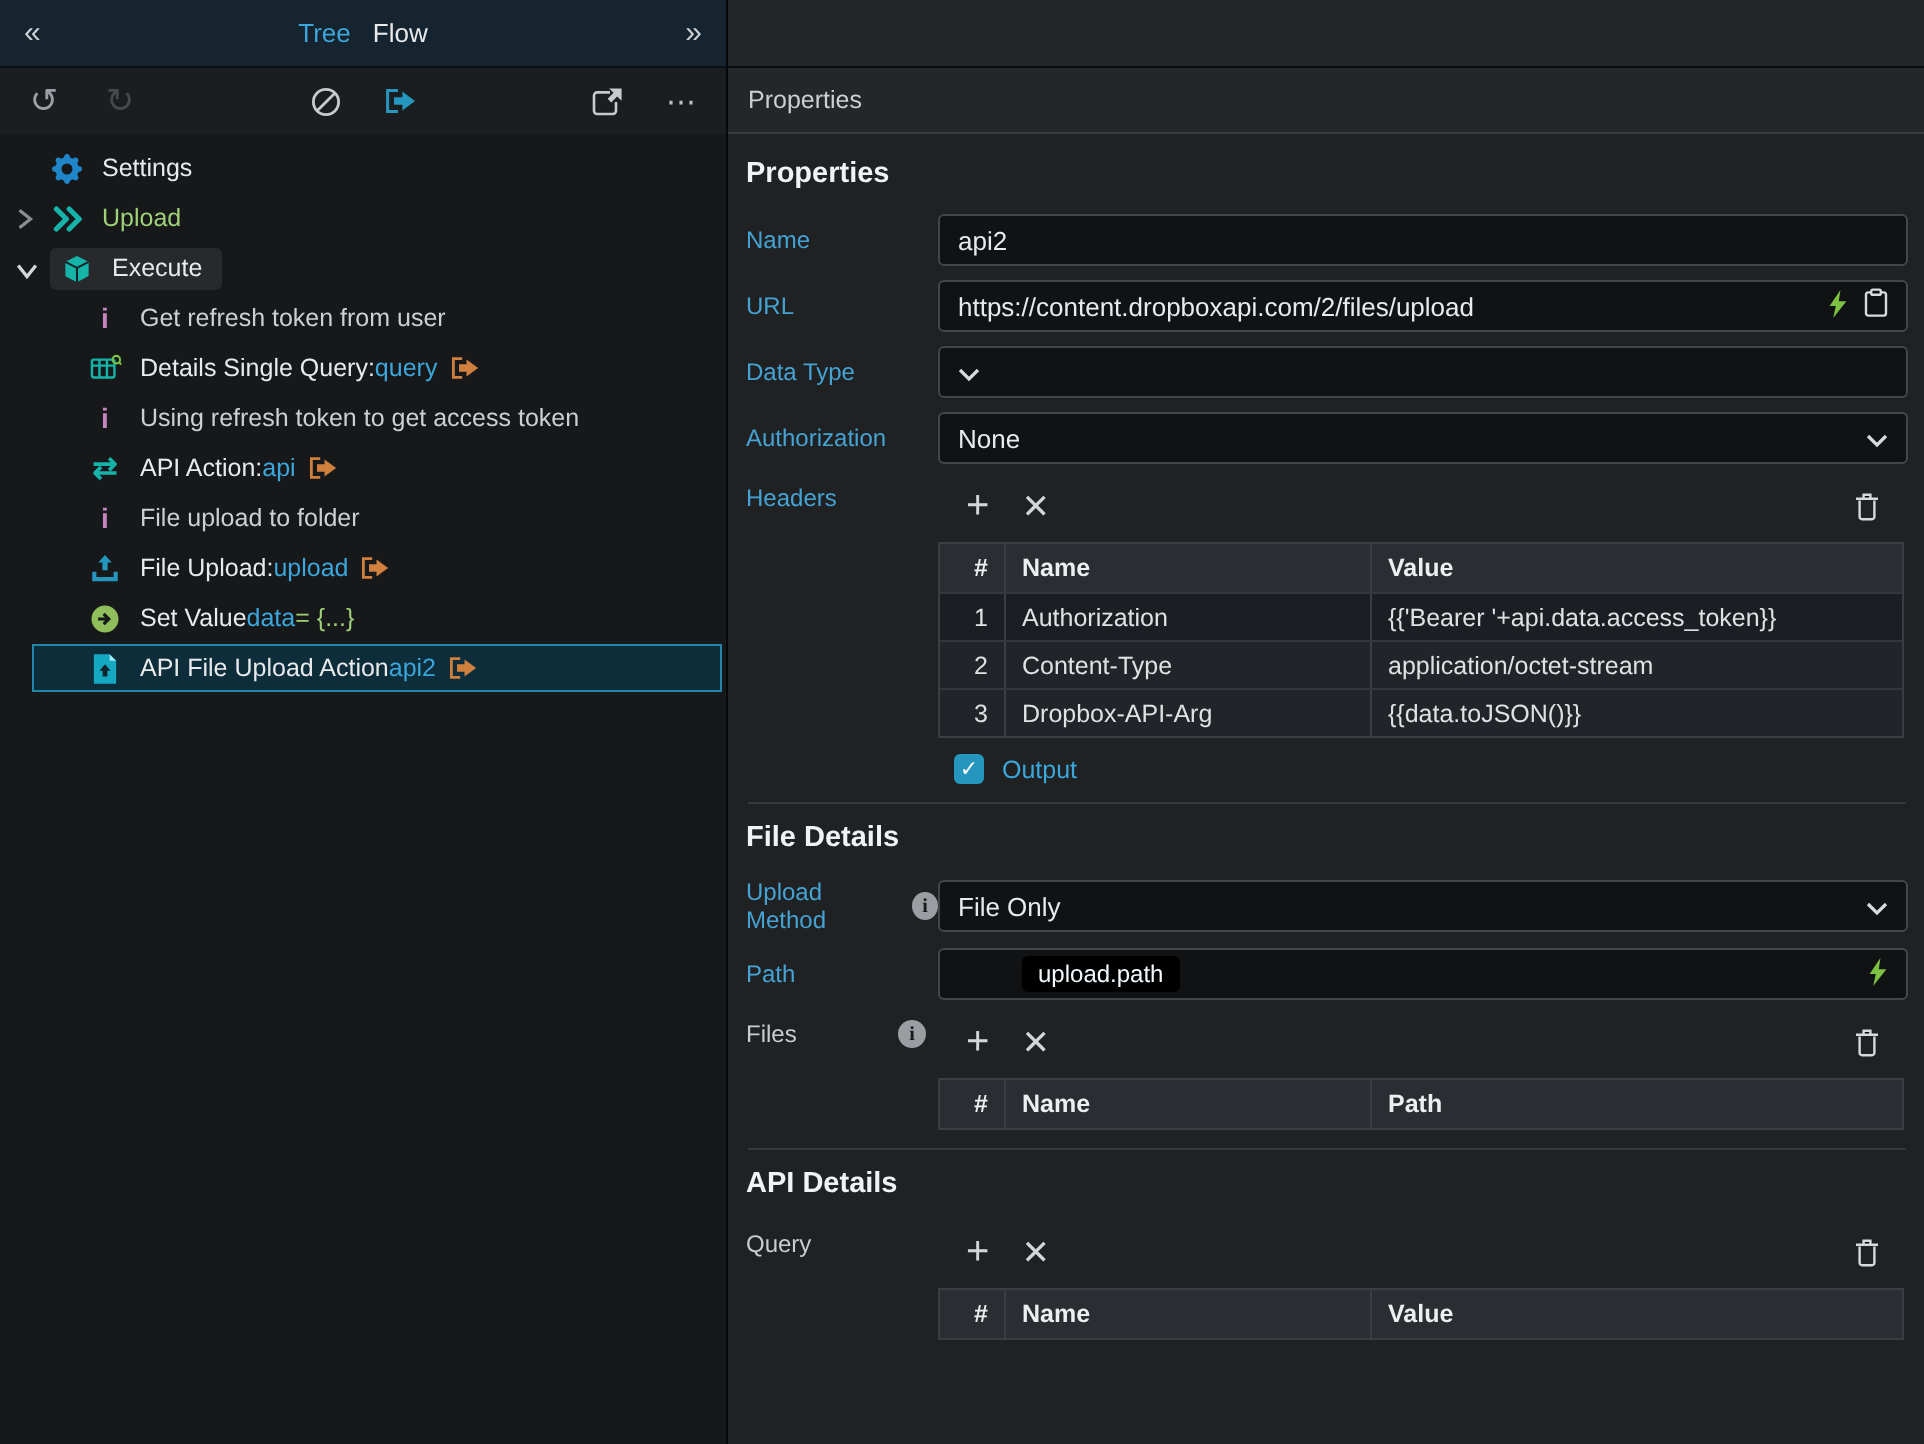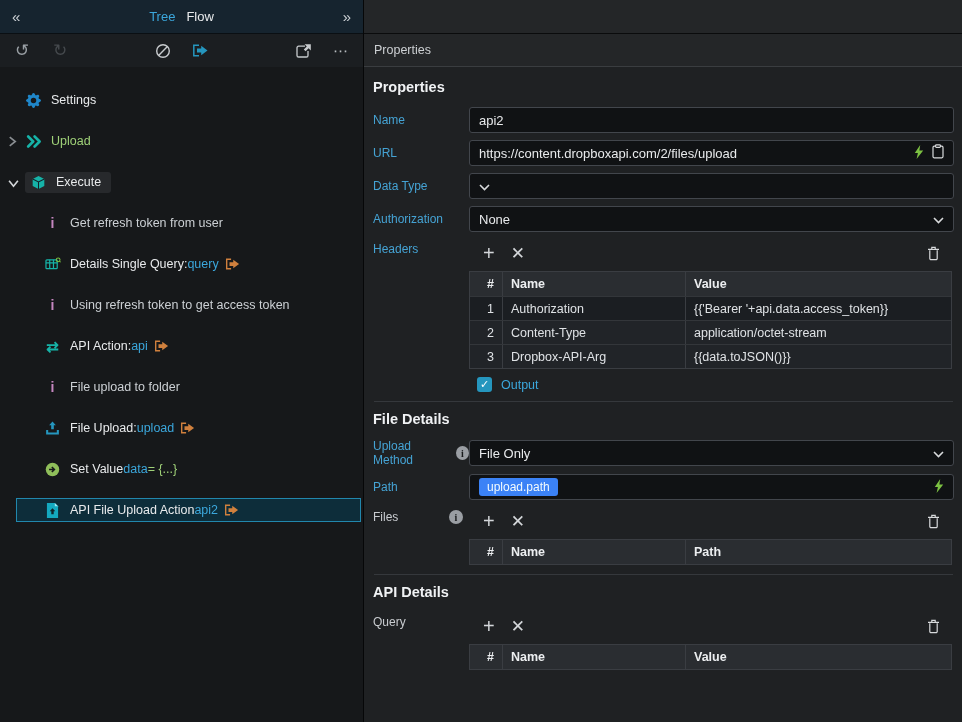--- a/index.html
+++ b/index.html
@@ -15,21 +15,21 @@
   .tab { color:#e8eaec; cursor:default; }
   .tab.active { color:#3ba7dc; }
   .toolbar { height:33px; flex:none; background:#1b1e21; display:flex; align-items:center; padding:0 12px; }
   .tgroup { display:flex; align-items:center; gap:18px; }
   .tgroup.mid { flex:1; justify-content:center; }
   .tbtn { display:flex; align-items:center; justify-content:center; width:20px; height:20px; }
   .u-undo { color:#9aa0a5; font-size:17px; }
   .u-redo { color:#45494d; font-size:17px; transform:scaleX(1); }
   .u-more { color:#b9bdc1; font-size:15px; letter-spacing:1px; }
   .tree { padding-top:4px; }
-  .trow { height:24px; margin:17px 0; display:flex; align-items:center; position:relative; font-size:12.5px; color:#e8eaec; white-space:nowrap; }
+  .trow { height:24px; margin:1px 0; display:flex; align-items:center; position:relative; font-size:12.5px; color:#e8eaec; white-space:nowrap; }
   .trow.l0 { padding-left:25px; }
   .trow.l1 { padding-left:44px; }
   .trow .expander { position:absolute; left:8px; top:7px; width:12px; }
   .trow.sel { background:#0d2d3a; border:1px solid #2187ad; margin-left:16px; margin-right:2px; padding-left:27px; }
   .pill { display:inline-flex; align-items:flex-start; background:#27292c; border-radius:3px; padding:3px 10px 3px 5px; }
   .ticon { width:17px; margin-right:9px; display:inline-flex; justify-content:center; align-items:center; flex:none; }
   .c-white { color:#e8eaec; } .c-blue { color:#3ba7dc; } .c-green { color:#9fd178; } .c-muted { color:#ccd0d4; }
   .i-info { color:#c586c0; font-weight:bold; font-size:14px; line-height:1; }
   .i-swap { color:#16b3a8; font-weight:bold; font-size:15px; line-height:1; }
   .outic { margin-left:6px; display:inline-flex; }
@@ -40,21 +40,21 @@
   .strip2 { height:33px; flex:none; background:#242628; display:flex; align-items:center; padding:0 10px; color:#cdd0d3; font-size:12.5px; border-bottom:1px solid #3a3d40; }
   .content { flex:1; background:#1f2123; padding:6px 8px 0 9px; overflow:hidden; }
   h2.sect { font-size:14.5px; font-weight:bold; color:#f0f2f4; margin:6px 0 12px 0; }
   .frow { display:flex; align-items:center; margin-bottom:7px; }
   .flabel { width:96px; flex:none; font-size:12px; color:#45a3d4; display:flex; align-items:center; gap:7px; }
   .flabel.gray { color:#c9ccd0; }
   .infoic { width:14px; height:14px; border-radius:50%; background:#9a9ea3; color:#17191b; font-size:10px; font-weight:bold; display:inline-flex; align-items:center; justify-content:center; font-family:"Liberation Serif",serif; }
   .ibox { flex:1; min-width:0; height:26px; background:#101214; border:1px solid #42464c; border-radius:3px; display:flex; align-items:center; padding:0 9px; font-size:13px; color:#e8eaec; gap:8px; }
   input.ibox { outline:none; }
   .ibox .grow { flex:1; overflow:hidden; text-overflow:ellipsis; }
-  .chip { background:#3b82f6; color:#f2fafd; border-radius:3px; padding:2px 8px; font-size:12px; }
+  .chip { background:#000000; color:#f2fafd; border-radius:3px; padding:2px 8px; font-size:12px;margin-left:32px; }
   .ctrlrow { display:flex; align-items:center; margin-bottom:4px; height:28px; }
   .plusbtn { font-size:20px; color:#d3d6d9; margin:0 16px 0 14px; line-height:1; }
   .xbtn { font-size:17px; color:#d3d6d9; line-height:1; }
   .trashbtn { margin-left:auto; margin-right:14px; display:flex; }
   .tbl { margin:2px 2px 8px 96px; border:1px solid #3a3d42; font-size:12.5px; }
   .tbl .hrow { display:flex; background:#2a2d31; font-weight:bold; color:#eceef0; height:24px; }
   .tbl .drow { display:flex; height:24px; color:#dfe2e5; border-top:1px solid #33363a; background:#212428; }
   .tbl .drow.first { background:#1b1e22; }
   .tbl .cell { padding:0 8px; display:flex; align-items:center; border-left:1px solid #3a3d42; overflow:hidden; white-space:nowrap; }
   .tbl .c0 { width:32px; flex:none; justify-content:flex-end; border-left:none; }

